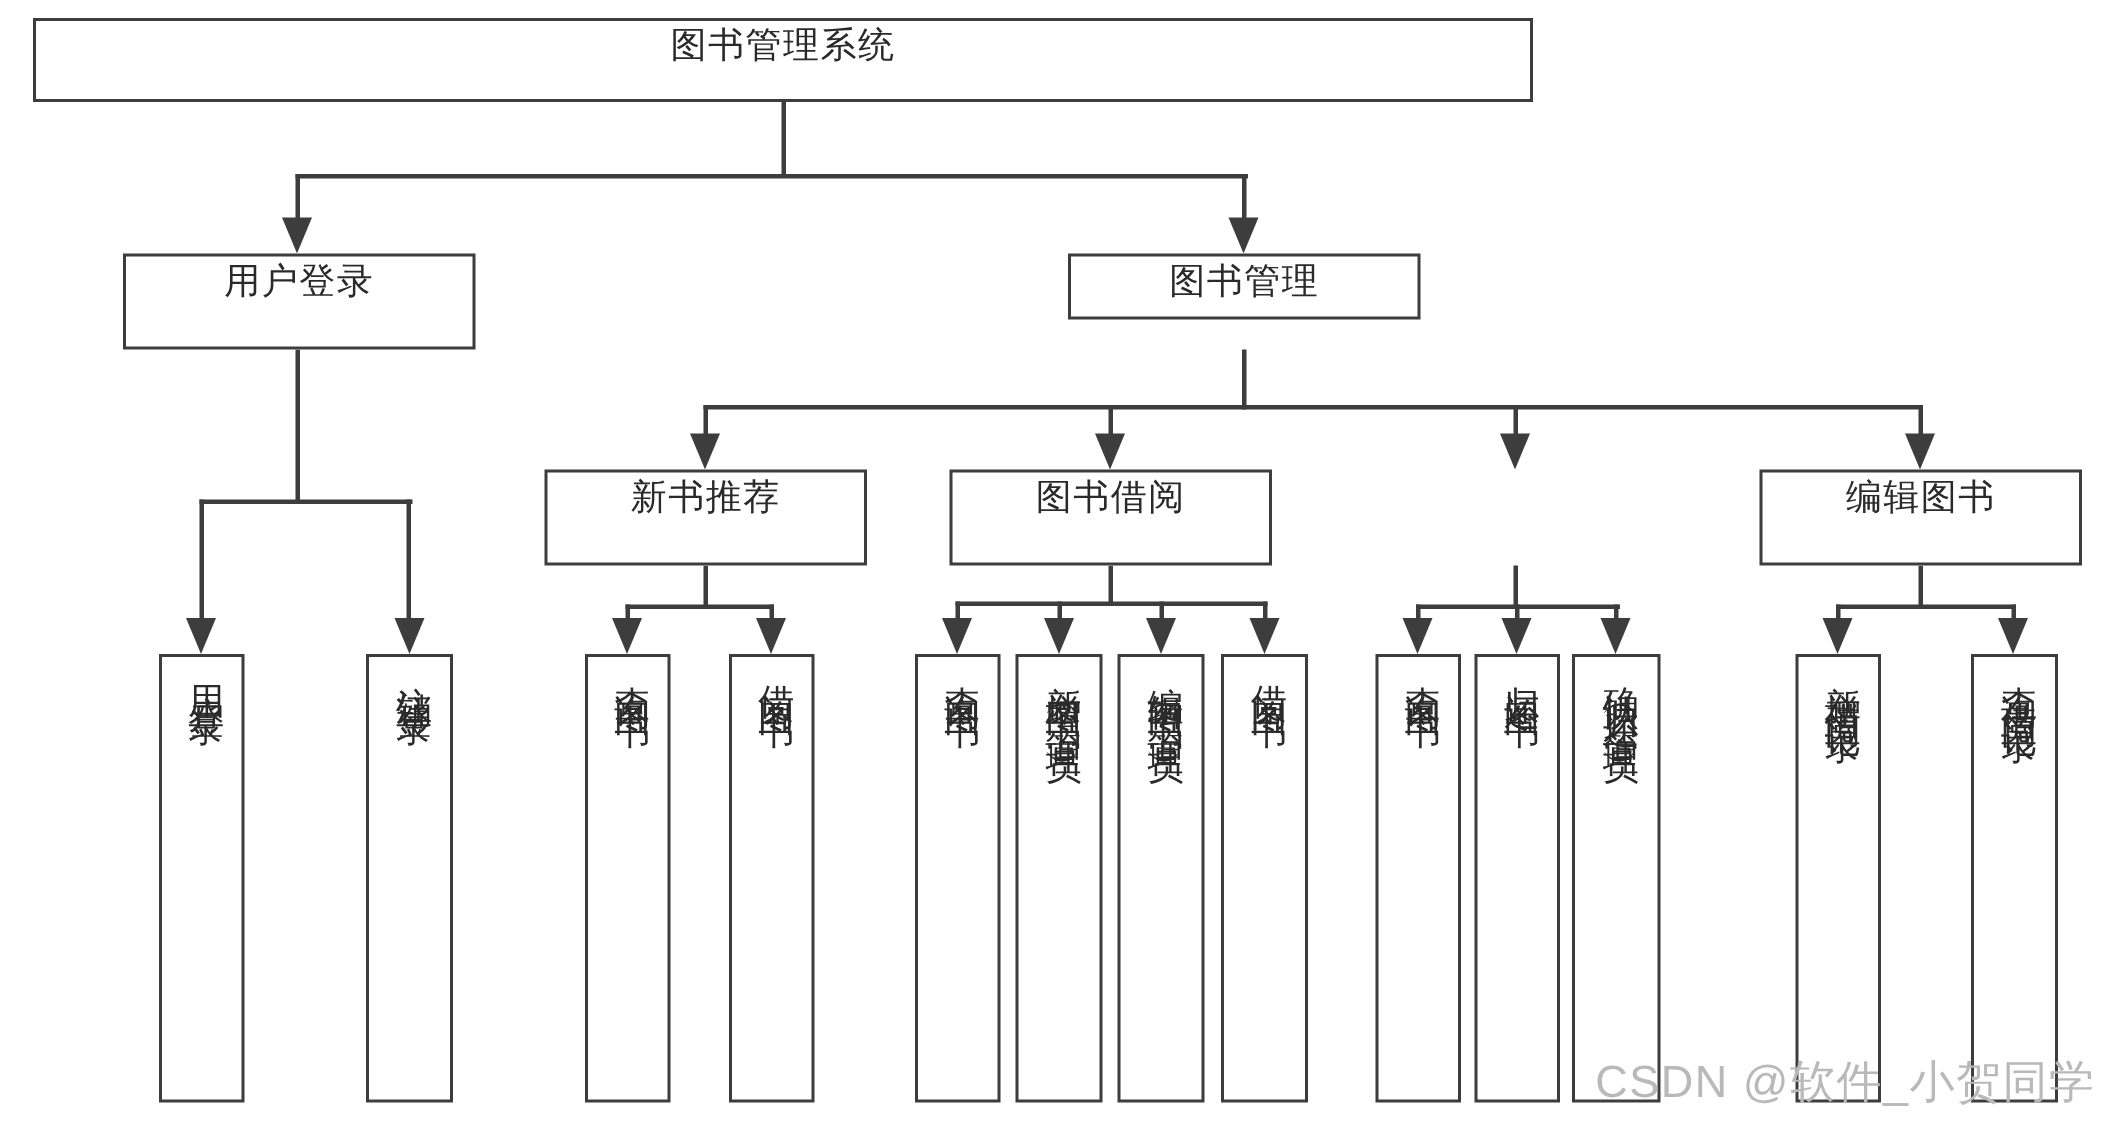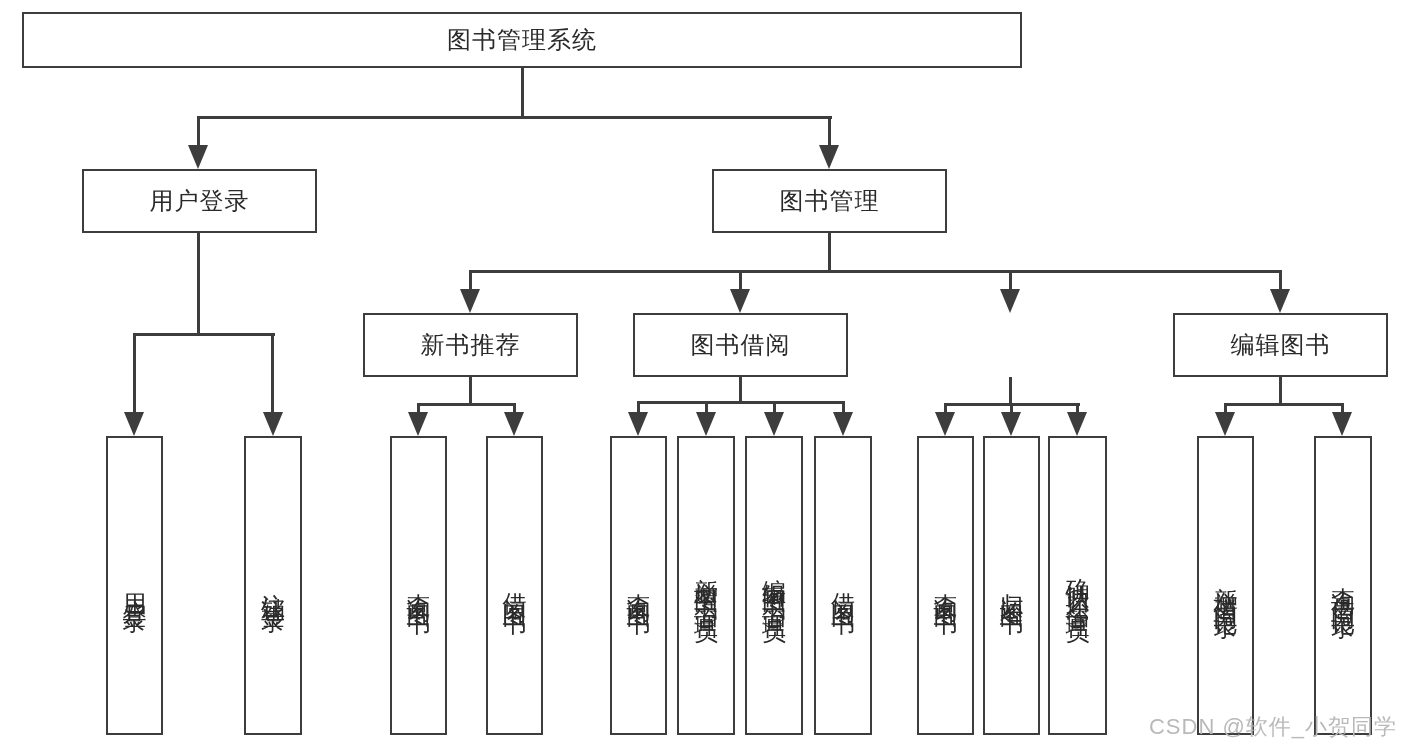--- a/index.html
+++ b/index.html
@@ -14,26 +14,27 @@
     height: 747px;
     background: #ffffff;
     overflow: hidden;
   }
   .box {
     position: absolute;
     box-sizing: border-box;
     border: 2px solid #3d3d3d;
     background: #ffffff;
     display: flex;
-    align-items: center;
+    align-items: flex-start;
     justify-content: center;
     color: #2a2a2a;
     font-size: 24px;
     letter-spacing: 1px;
     z-index: 2;
+    font-family: Liberation Mono, monospace;
   }
   .vtext {
     writing-mode: vertical-rl;
     text-orientation: mixed;
     letter-spacing: 6px;
     line-height: 1;
     white-space: nowrap;
   }
   .hl {
     position: absolute;
@@ -53,21 +54,21 @@
     height: 0;
     border-left: 10px solid transparent;
     border-right: 10px solid transparent;
     border-top: 24px solid #3d3d3d;
     z-index: 1;
   }
   .watermark {
     position: absolute;
     right: 8px;
     bottom: 5px;
-    font-size: 22px;
+    font-size: 30px;
     color: #b9b9b9;
     letter-spacing: 1px;
     z-index: 3;
   }
 </style>
 </head>
 <body>
 
 <div class="canvas">
 
@@ -78,21 +79,21 @@
   <div class="vl" style="left:521px;top:68px;height:50px"></div>
   <div class="hl" style="left:197px;top:116px;width:635px"></div>
   <div class="vl" style="left:197px;top:116px;height:31px"></div>
   <div class="ah" style="left:188px;top:145px"></div>
   <div class="vl" style="left:828px;top:116px;height:31px"></div>
   <div class="ah" style="left:819px;top:145px"></div>
 
   <div class="box" style="left:82px;top:169px;width:235px;height:64px">
     <span>用户登录</span>
   </div>
-  <div class="box" style="left:712px;top:169px;width:235px;height:64px">
+  <div class="box" style="left:712px;top:169px;width:235px;height:44px">
     <span>图书管理</span>
   </div>
 
   <div class="vl" style="left:197px;top:233px;height:103px"></div>
   <div class="hl" style="left:133px;top:333px;width:142px"></div>
   <div class="vl" style="left:133px;top:333px;height:81px"></div>
   <div class="ah" style="left:124px;top:412px"></div>
   <div class="vl" style="left:271px;top:333px;height:81px"></div>
   <div class="ah" style="left:263px;top:412px"></div>
 

